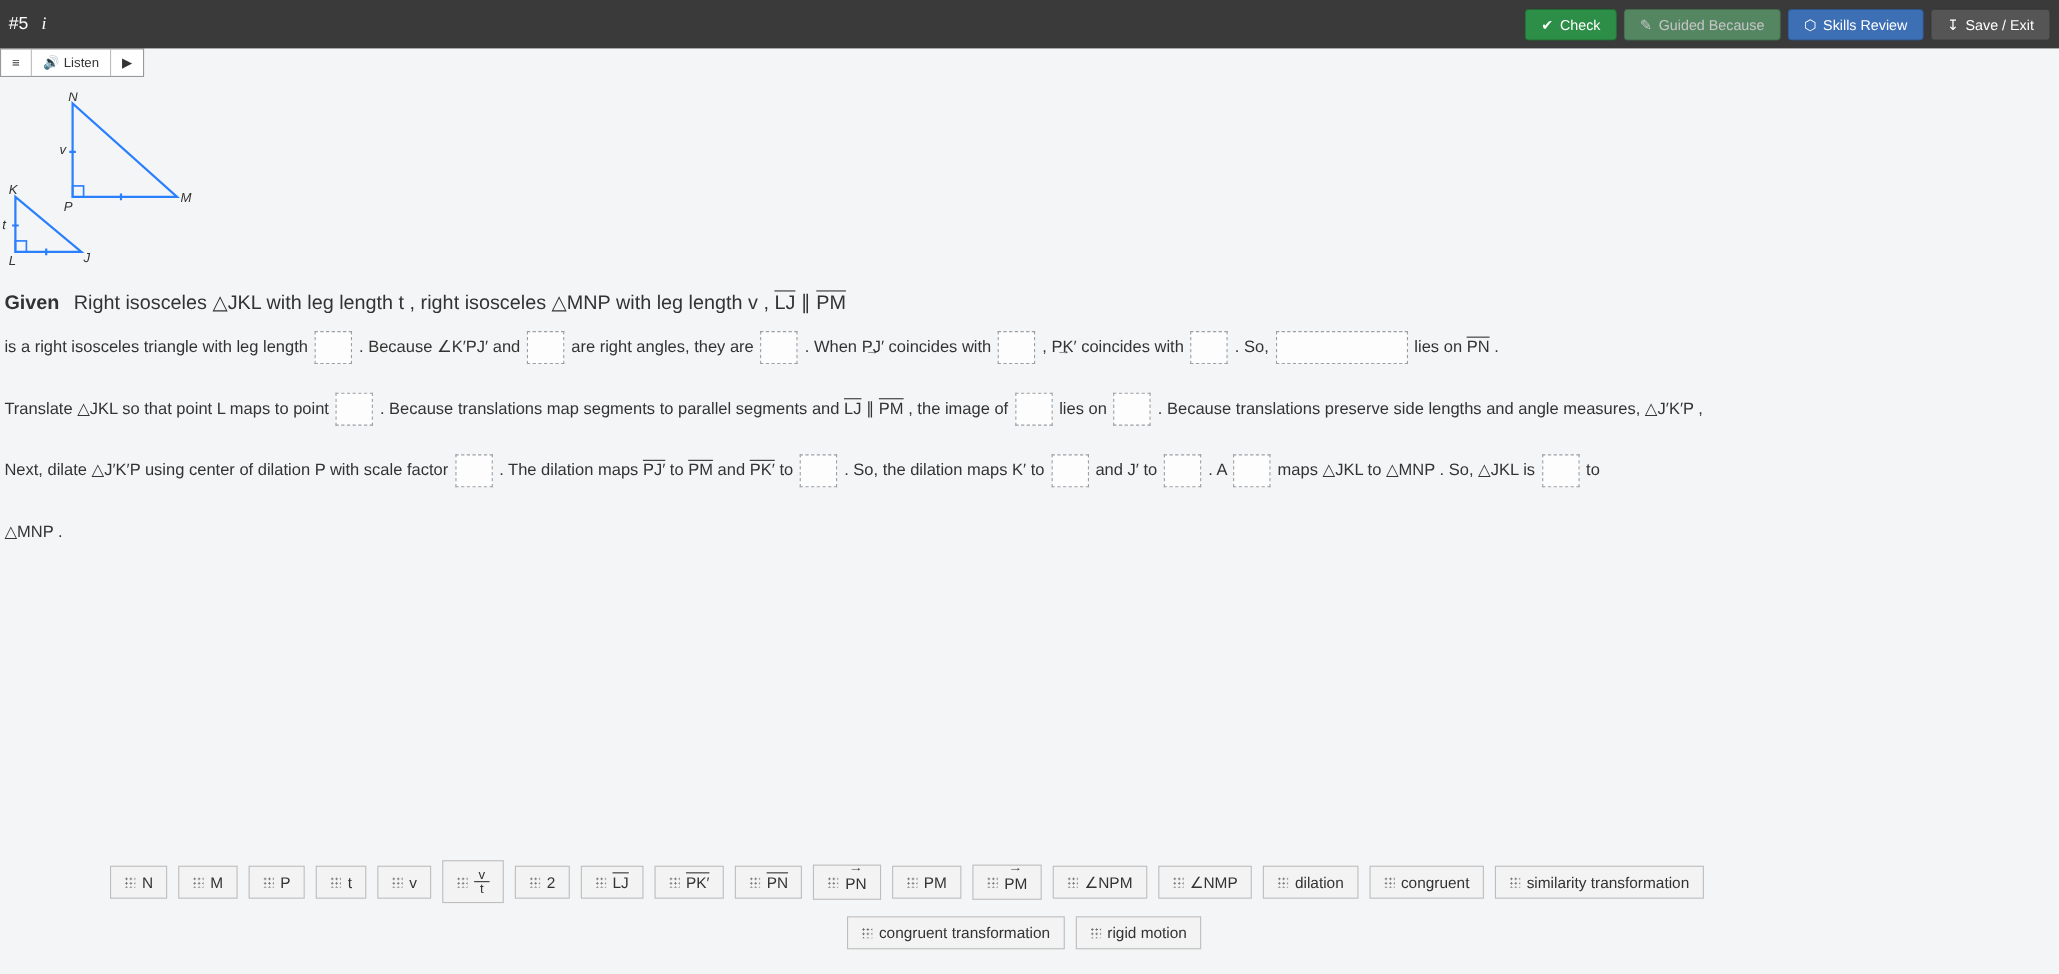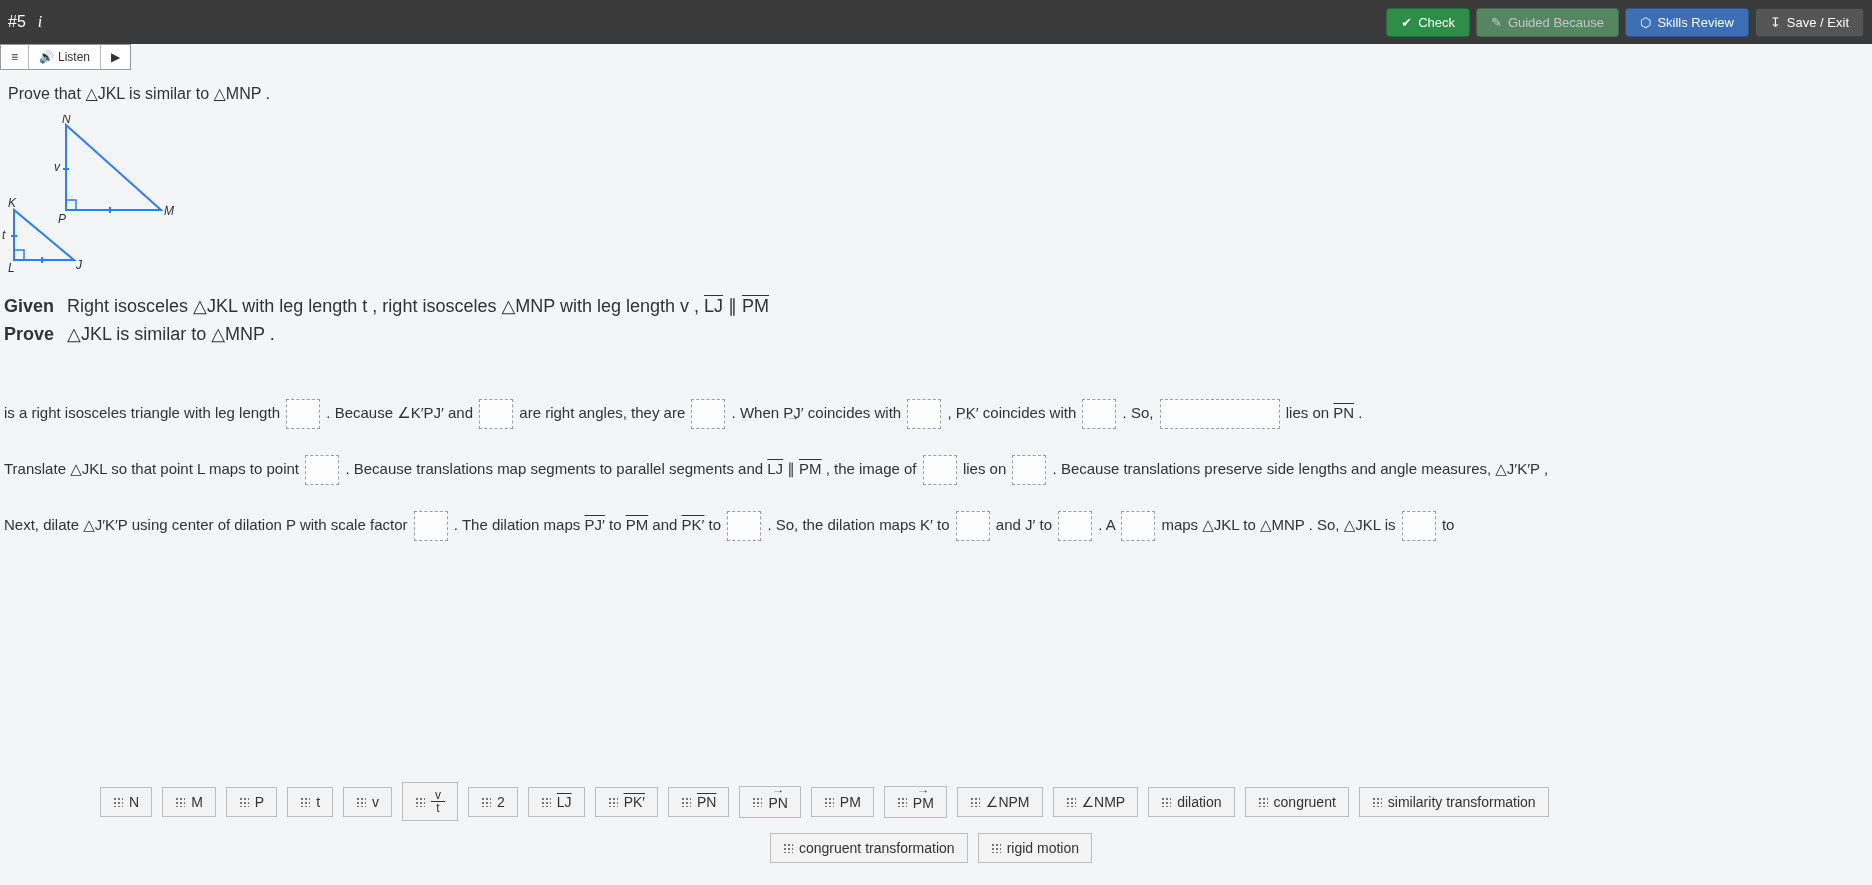--- a/index.html
+++ b/index.html
@@ -185,21 +185,20 @@
 </div>
 
 <div class="listen-bar">
   <div>≡</div>
   <div>🔊 <span style="margin-left:4px;">Listen</span></div>
   <div>▶</div>
 </div>
 
 <div class="content">
 
-  <div class="prompt">Prove that △JKL  is similar to △MNP .</div>
 
   <div class="figwrap">
     <svg viewBox="0 0 220 160" width="220" height="160">
 
       <g stroke="#2a7fff" stroke-width="2" fill="none">
         <polygon points="70,95 70,10 165,95"></polygon>
 
         <rect x="70" y="85" width="10" height="10" stroke-width="1.5"></rect>
 
         <line x1="67" y1="54" x2="73" y2="54"></line>
@@ -224,24 +223,20 @@
         <text x="80" y="154">J</text>
       </g>
     </svg>
   </div>
 
   <div class="given">
     <span class="sectionlabel">Given</span>
     <span>Right isosceles  △JKL  with leg length t , right isosceles  △MNP  with leg length v , </span>
     <span class="overline">LJ</span><span> ∥ </span><span class="overline">PM</span>
   </div>
-  <div class="prove">
-    <span class="sectionlabel">Prove</span>
-    <span>△JKL  is similar to △MNP .</span>
-  </div>
 
   <div class="proof-body">
     <span class="row">
       <span>is a right isosceles triangle with leg length</span>
       <span class="drop"></span>
       <span>. Because  ∠K′PJ′ and</span>
       <span class="drop"></span>
       <span>are right angles, they are</span>
       <span class="drop"></span>
       <span>. When  </span><span class="arrowover">PJ′</span><span>  coincides with</span>
@@ -272,20 +267,23 @@
       <span class="drop"></span>
       <span>and  J′  to</span>
       <span class="drop"></span>
       <span>. A</span>
       <span class="drop"></span>
       <span>maps △JKL to △MNP . So,  △JKL  is</span>
       <span class="drop"></span>
       <span>to</span>
     </span>
 
+    <span class="row">
+      <span>△MNP .</span>
+    </span>
   </div>
 
   <div class="tiles">
     <div class="tilesrow" id="tiles-row-1">
         <div class="tile">
           <span class="grip"></span>
           <span>N</span>
         </div>
         <div class="tile">
           <span class="grip"></span>

